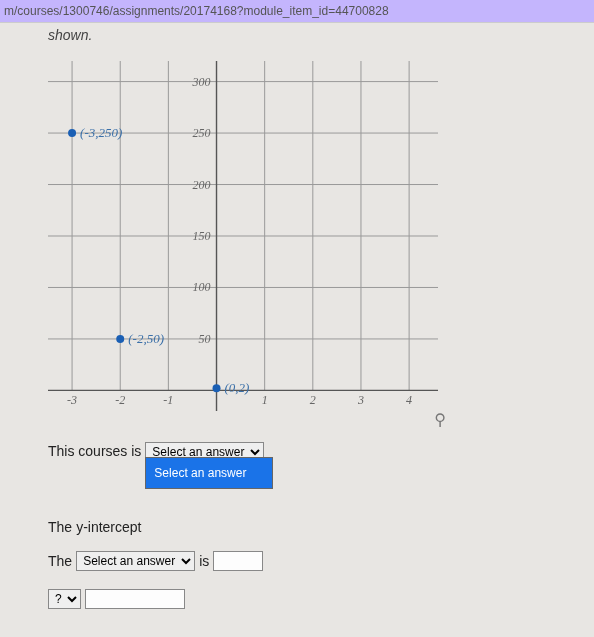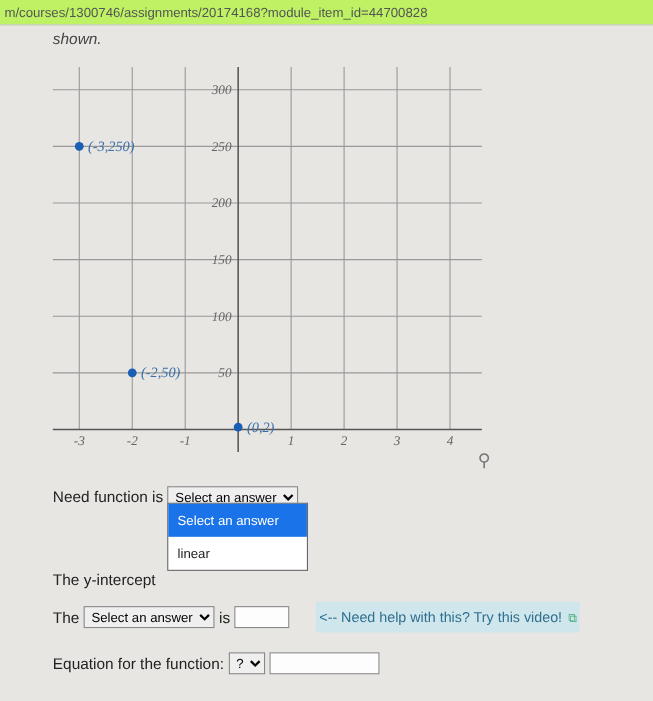--- a/index.html
+++ b/index.html
@@ -10,21 +10,21 @@
     height: 637px;
     overflow: hidden;
     position: relative;
     color: #333;
   }
   .url-bar {
     color: #555;
     font-size: 12px;
     padding: 4px 12px 4px 4px;
     border-bottom: 1px solid #ccc;
-    background: #bef264;
+    background: #c4b5fd;
     font-family: Arial, sans-serif;
   }
   .content {
     padding: 4px 0 0 48px;
   }
   .shown-text {
     color: #444;
     font-size: 14px;
     margin-bottom: 8px;
     font-style: italic;
@@ -144,52 +144,46 @@
         <text x="90.22222222222223" y="291.94117647058823" class="pt-label">(-2,50)</text>
         <circle cx="178.51851851851853" cy="337.3529411764706" r="4" class="pt"></circle>
         <text x="186.51851851851853" y="341.3529411764706" class="pt-label">(0,2)</text>
       </svg>
     <span class="mag-icon">⚲</span>
   </div>
 
   <div class="qblock">
 
     <div class="qrow">
-      <span>Need function is</span>
+      <span>This courses is</span>
       <span class="dropdown-open">
         <select>
           <option>Select an answer</option>
         </select>
         <div class="dropdown-list">
           <div class="hl">Select an answer</div>
-          <div>linear</div>
         </div>
       </span>
     </div>
 
     <div class="qrow" style="margin-top:48px">
       <span>The </span>
       <span class="yint">y-intercept</span>
     </div>
 
     <div class="qrow">
       <span>The</span>
       <select>
         <option>Select an answer</option>
       </select>
       <span>is</span>
       <span class="answer-box"></span>
-      <span class="help-link">
-        <span>&lt;-- Need help with this? Try this video!</span>
-        <span class="ext-icon">⧉</span>
-      </span>
     </div>
 
     <div class="qrow" style="margin-top:14px">
-      <span>Equation for the function:</span>
       <select>
         <option>?</option>
       </select>
       <span class="answer-box wide"></span>
     </div>
 
   </div>
 </div>
 
 </body></html>

